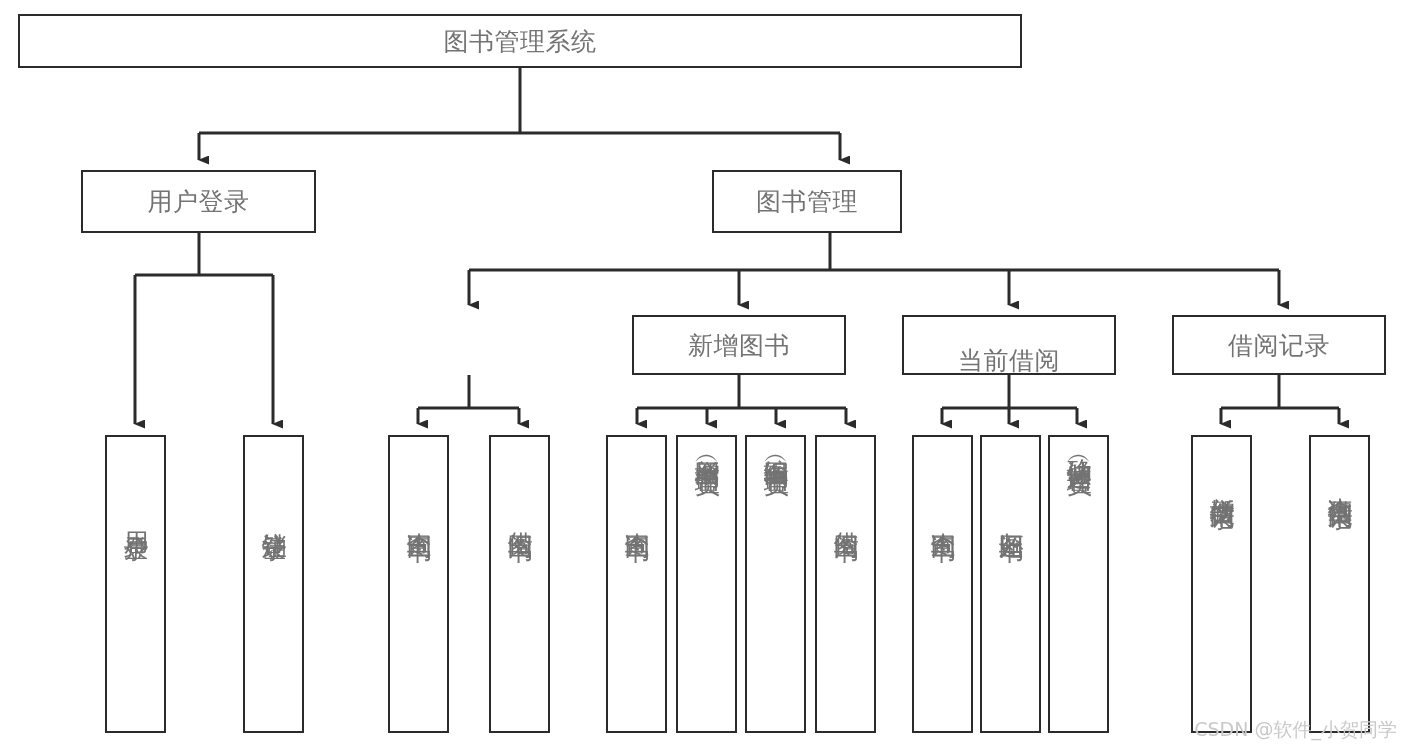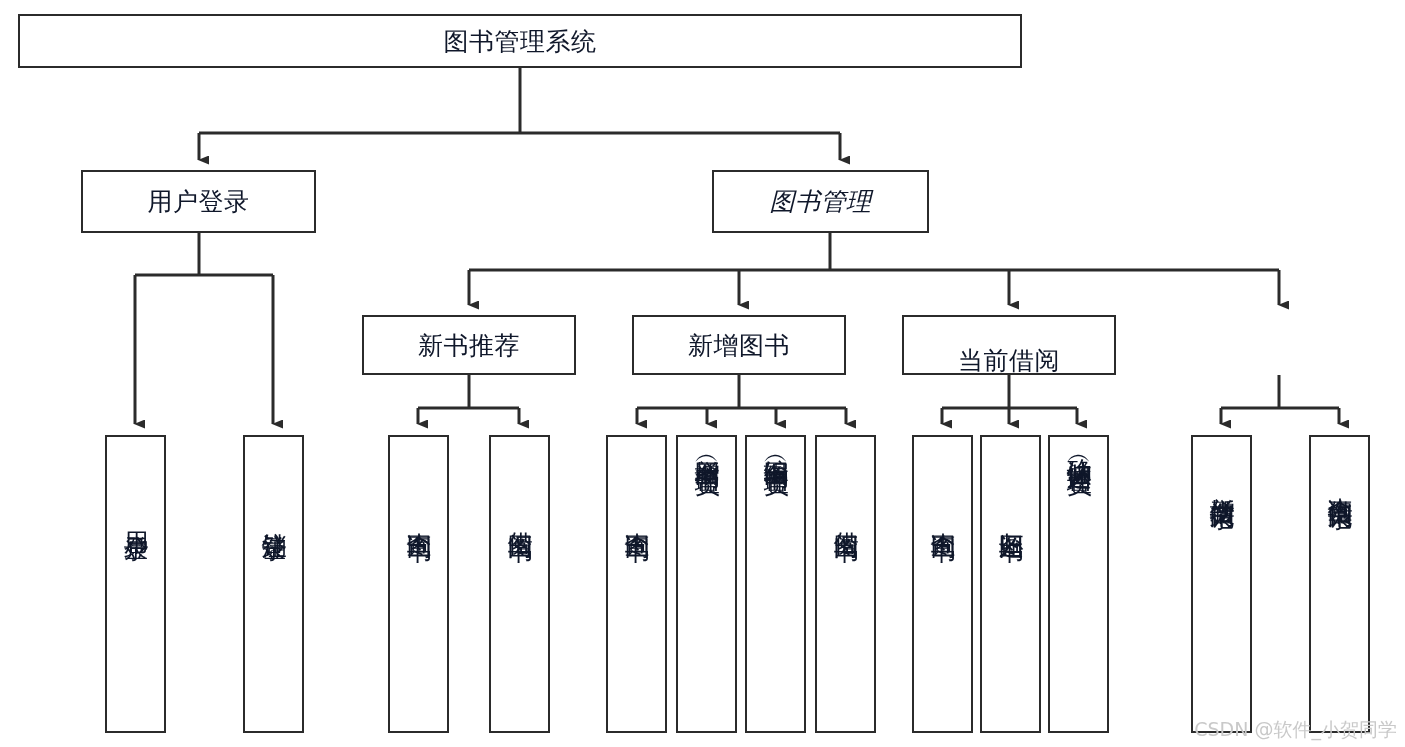--- a/index.html
+++ b/index.html
@@ -30,21 +30,21 @@
     position: absolute;
     box-sizing: border-box;
     background: #ffffff;
     border: 2px solid #2b2b2b;
     display: flex;
     align-items: center;
     justify-content: center;
     z-index: 2;
   }
   .node-label {
-    color: #0f172a;
+    color: #737373;
     text-align: center;
     line-height: 1.0;
     white-space: nowrap;
     user-select: none;
   }
   
   .node.horiz .node-label {
     font-size: 25px;
     letter-spacing: 0.5px;
   }
@@ -135,33 +135,33 @@
     </g>
   </svg>
 
   <div class="node horiz root" style="left:18px; top:14px; width:1004px; height:54px;">
     <span class="node-label">图书管理系统</span>
   </div>
 
   <div class="node horiz" style="left:81px; top:170px; width:235px; height:63px;">
     <span class="node-label">用户登录</span>
   </div>
-  <div class="node horiz" style="left:712px; top:170px; width:217px; height:63px;font-style:italic;">
+  <div class="node horiz" style="left:712px; top:170px; width:190px; height:63px;">
     <span class="node-label">图书管理</span>
   </div>
 
-  <div class="node horiz" style="left:362px; top:315px; width:214px; height:60px;">
-    <span class="node-label">新书推荐</span>
-  </div>
   <div class="node horiz" style="left:632px; top:315px; width:214px; height:60px;">
     <span class="node-label">新增图书</span>
   </div>
   <div class="node horiz" style="left:902px; top:315px; width:214px; height:60px;align-items:flex-end;">
     <span class="node-label">当前借阅</span>
   </div>
+  <div class="node horiz" style="left:1172px; top:315px; width:214px; height:60px;">
+    <span class="node-label">借阅记录</span>
+  </div>
 
   <div class="node vert" style="left:105px; top:435px; width:61px; height:298px; padding-top:75px;">
     <span class="node-label">用户登录</span>
   </div>
   <div class="node vert" style="left:243px; top:435px; width:61px; height:298px; padding-top:75px;">
     <span class="node-label">注销登录</span>
   </div>
 
   <div class="node vert" style="left:388px; top:435px; width:61px; height:298px; padding-top:75px;">
     <span class="node-label">查询图书</span>

